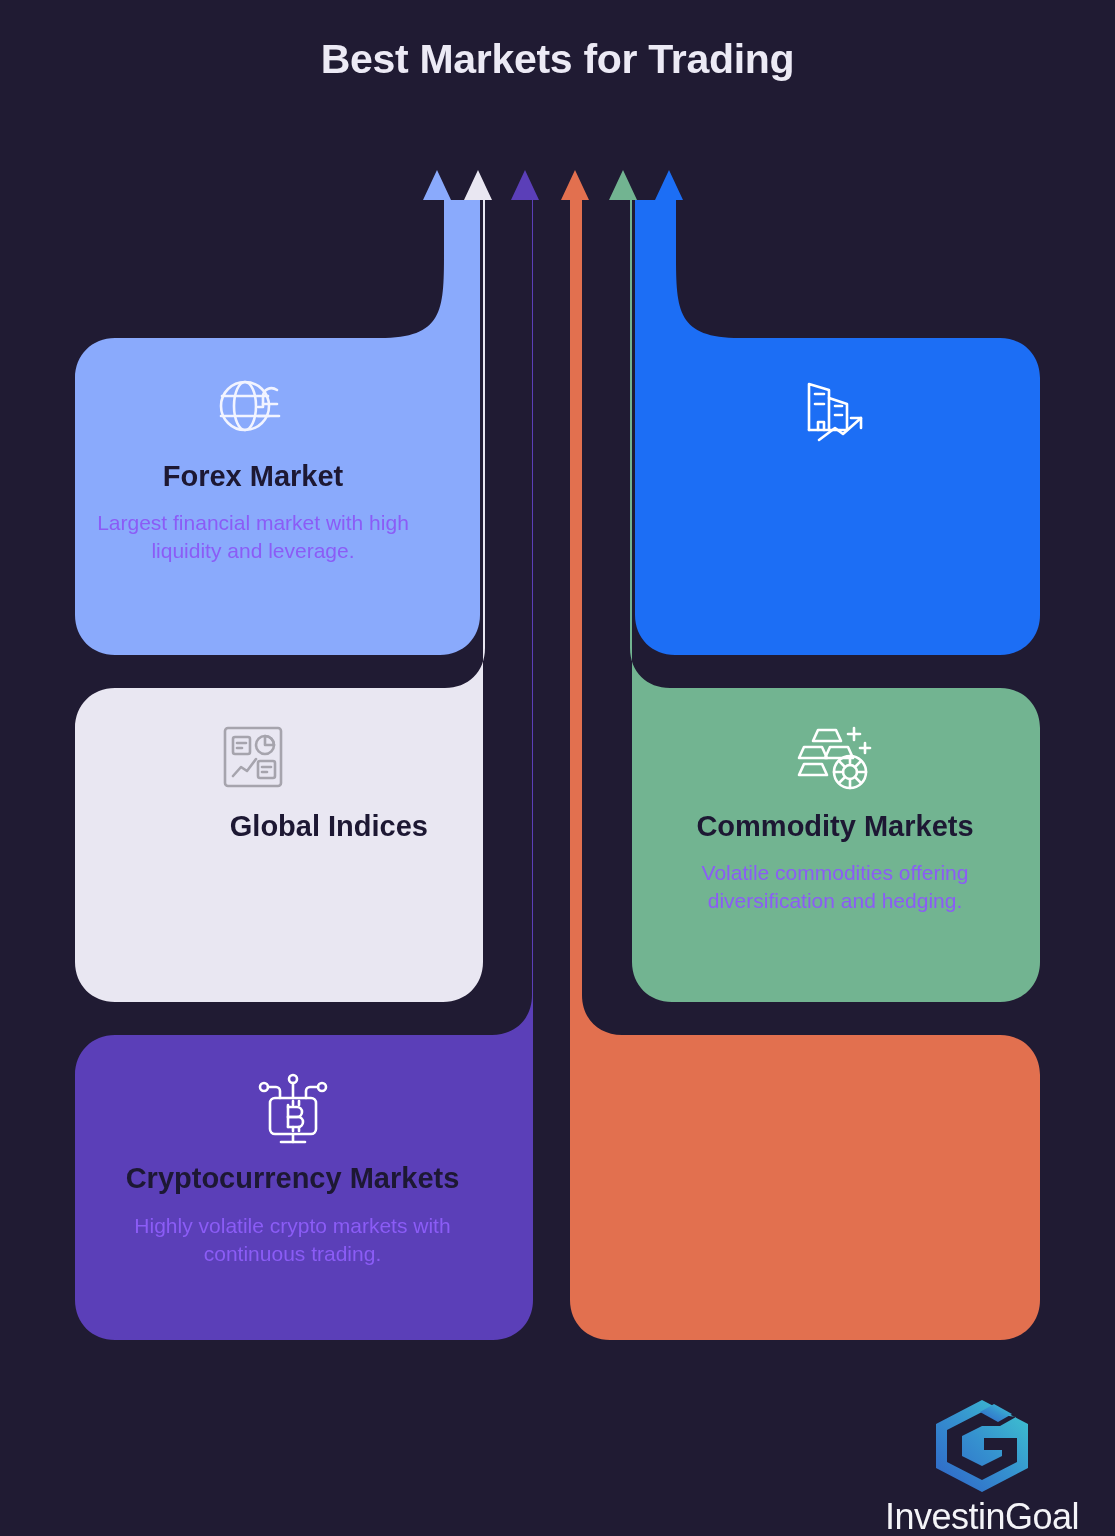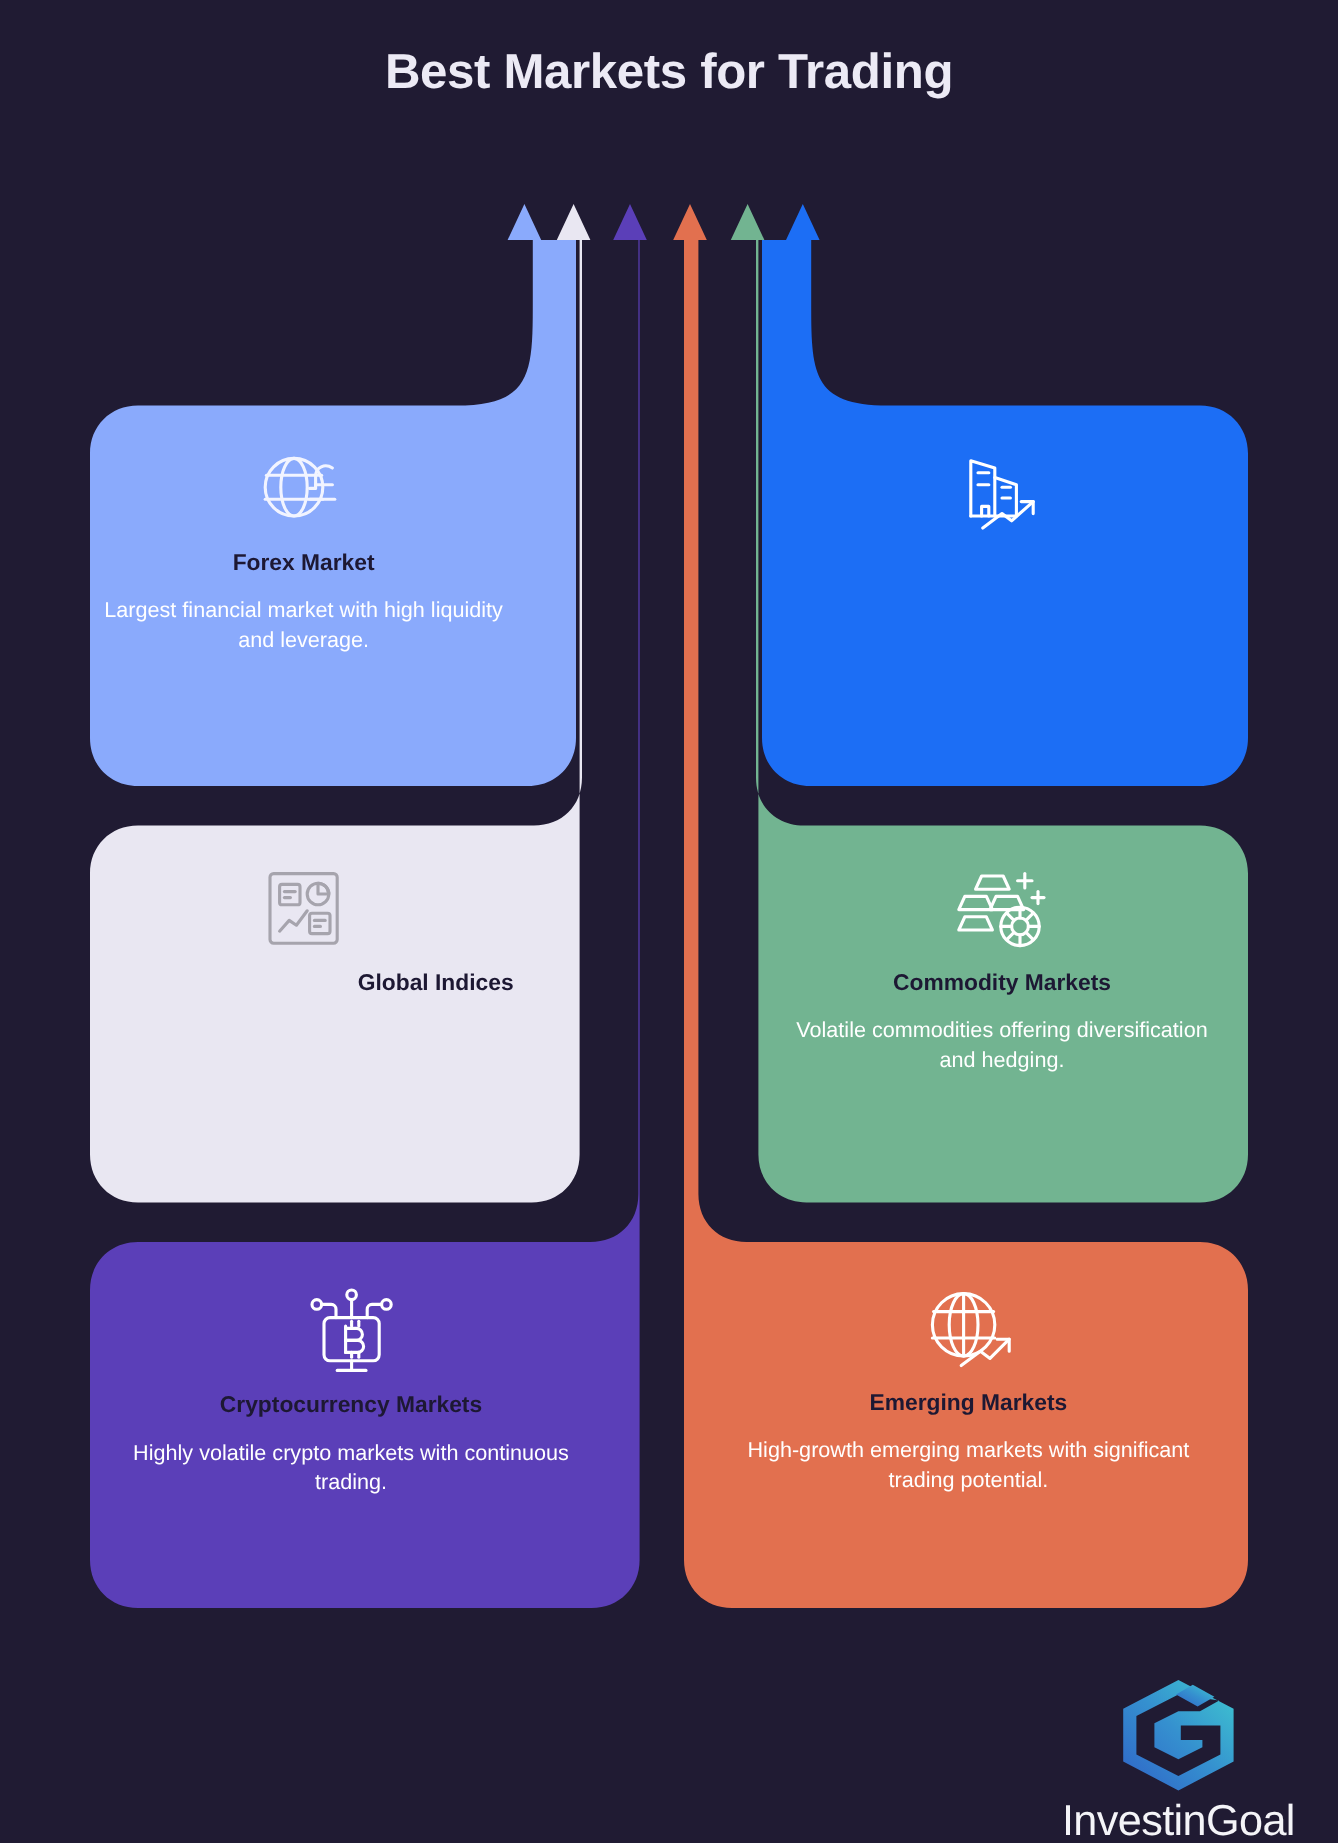--- a/index.html
+++ b/index.html
@@ -26,31 +26,31 @@
   #art{position:absolute;top:0;left:0;width:1115px;height:1536px;}
 
   
   .card-text{
     position:absolute;
     text-align:center;
     color:#1d1833;
     box-sizing:border-box;
   }
   .card-title{
-    font-size:19px;font-weight:bold;
+    font-size:29px;font-weight:bold;
     line-height:1.28;
     margin:0 0 14px 0;
     color:#1d1833;
   }
   .card-title.two-line{line-height:1.3;}
   .card-desc{
-    font-size:18px;
+    font-size:21px;
     line-height:1.35;
     margin:0;
-    color:#ffffff;
+    color:#8b5cf6;
   }
   .card-icon{
     display:block;margin:0 auto 14px auto;
   }
 
   
   .logo{
     position:absolute;left:862px;top:1398px;
     width:240px;text-align:center;
   }
@@ -270,35 +270,20 @@
         <line x1="47" y1="39" x2="53" y2="45"></line>
         <line x1="63" y1="55" x2="69" y2="61"></line>
         <line x1="69" y1="39" x2="63" y2="45"></line>
         <line x1="53" y1="55" x2="47" y2="61"></line>
       </g>
     </svg>
     <p class="card-title">Commodity Markets</p>
     <p class="card-desc">Volatile commodities offering diversification and hedging.</p>
   </div>
 
-  <div class="card-text" style="left:607px;top:1072px;width:400px;">
-    <svg class="card-icon" width="80" height="72" viewBox="0 0 80 72">
-      <g fill="none" stroke="#ffffff" stroke-width="2.6" stroke-linecap="round" stroke-linejoin="round">
-        <circle cx="36" cy="32" r="26"></circle>
-        <ellipse cx="36" cy="32" rx="12" ry="26"></ellipse>
-        <line x1="11" y1="21" x2="61" y2="21"></line>
-        <line x1="10" y1="43" x2="62" y2="43"></line>
-        <line x1="36" y1="6" x2="36" y2="58"></line>
-        <polyline points="34,66 50,54 58,60 74,44"></polyline>
-        <polyline points="64,44 74,44 74,54"></polyline>
-      </g>
-    </svg>
-    <p class="card-title">Emerging Markets</p>
-    <p class="card-desc">High-growth emerging markets with significant trading potential.</p>
-  </div>
 
   <div class="logo">
     <svg class="logo-mark" width="108" height="96" viewBox="0 0 108 96">
       <defs>
         <linearGradient id="lg" x1="0" y1="1" x2="1" y2="0">
           <stop offset="0%" stop-color="#2f63c7"></stop>
           <stop offset="50%" stop-color="#3590cf"></stop>
           <stop offset="100%" stop-color="#3fc9d0"></stop>
         </linearGradient>
       </defs>

